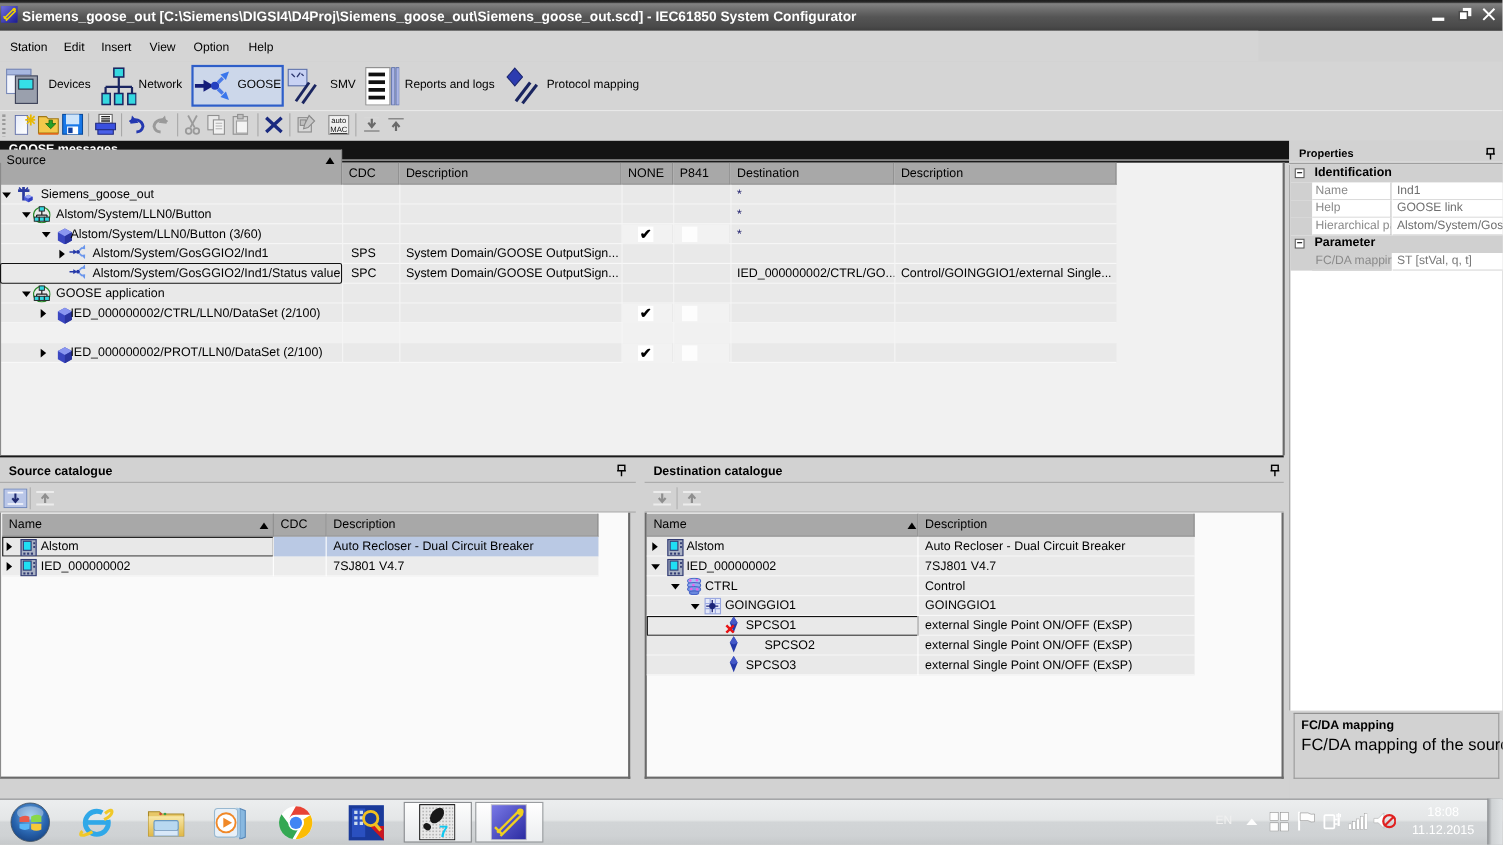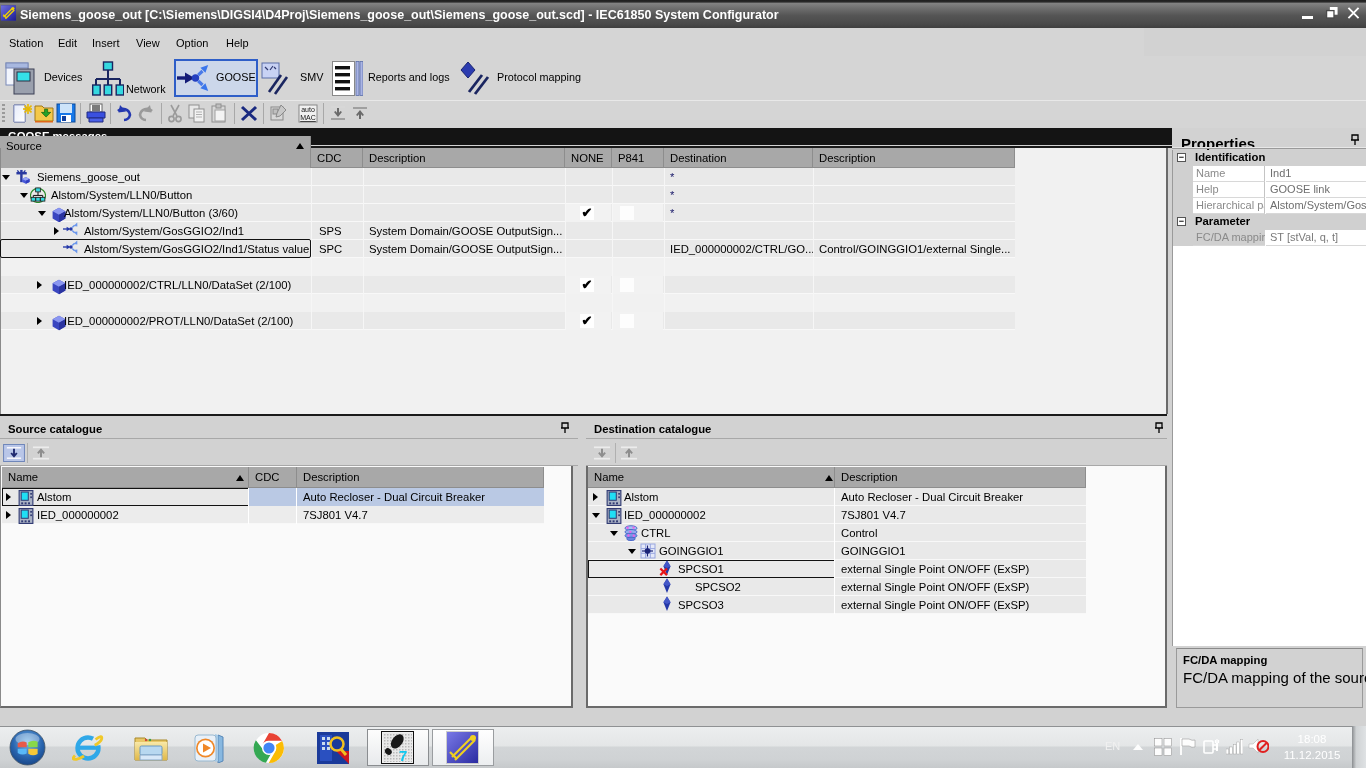--- a/index.html
+++ b/index.html
@@ -109,21 +109,21 @@
       <line x1="16" y1="18" x2="16" y2="24"></line>
       <line x1="28" y1="18" x2="28" y2="24"></line>
     </g>
  <g fill="#35d8e0" stroke="#1a2560" stroke-width="1.4">
       <rect x="11.5" y="1" width="9" height="8"></rect>
       <rect x="0.7" y="24" width="7.5" height="10"></rect>
       <rect x="12.2" y="24" width="7.5" height="10"></rect>
       <rect x="24.2" y="24" width="7.5" height="10"></rect>
     </g>
 </svg>
-<div class="abs biglabel" style="left:126px;top:83px">Network</div>
+<div class="abs biglabel" style="left:126px;top:71px">Network</div>
 <svg class="abs" style="left:177px;top:61px" width="35" height="34" viewBox="0 0 35 34">
  <g stroke="#141c78" stroke-width="3.4">
       <line x1="0" y1="17" x2="9" y2="17"></line>
     </g>
  <path d="M8 11.5 L17.5 17 L8 22.5 Z" fill="#141c78"></path>
  <circle cx="18.5" cy="17" r="3.7" fill="#2440c0"></circle>
  <g stroke="#4a7ae8" stroke-width="3.2">
       <line x1="21.2" y1="14.2" x2="25.5" y2="10"></line>
       <line x1="21.2" y1="19.8" x2="25.5" y2="24"></line>
     </g>
@@ -375,20 +375,39 @@
         </g>
         <path d="M17.8 1.8 L18 7 L13.2 6.4 Z" fill="#6a96ec"></path>
         <path d="M17.8 18.2 L18 13 L13.2 13.6 Z" fill="#6a96ec"></path>
       </svg>
       <div class="rtxt" style="left:84px">Alstom/System/GosGGIO2/Ind1/Status value</div>
       <div class="rtxt" style="left:319px">SPC</div>
       <div class="rtxt" style="left:369px">System Domain/GOOSE OutputSign...</div>
       <div class="rtxt" style="left:670px">IED_000000002/CTRL/GO...</div>
       <div class="rtxt" style="left:819px">Control/GOINGGIO1/external Single...</div>
     </div>
+ <div class="row" style="top:90px">
+      <div class="arrow-d" style="left:20px"></div>
+      <svg class="icon16" style="left:30px" width="16" height="17" viewBox="0 0 17 17">
+        <ellipse cx="8.5" cy="9" rx="8" ry="7.5" fill="none" stroke="#2a8a2a" stroke-width="1.2"></ellipse>
+        <g stroke="#222" stroke-width="1.2" fill="none">
+          <line x1="8.5" y1="5" x2="8.5" y2="9"></line>
+          <line x1="3.5" y1="9" x2="13.5" y2="9"></line>
+          <line x1="3.5" y1="9" x2="3.5" y2="11"></line>
+          <line x1="13.5" y1="9" x2="13.5" y2="11"></line>
+        </g>
+        <g fill="#35d8e0" stroke="#222" stroke-width="0.9">
+          <rect x="6" y="1" width="5" height="4.2"></rect>
+          <rect x="1.2" y="11" width="4.6" height="4"></rect>
+          <rect x="6.2" y="11" width="4.6" height="4"></rect>
+          <rect x="11.2" y="11" width="4.6" height="4"></rect>
+        </g>
+      </svg>
+      <div class="rtxt" style="left:51px">GOOSE application</div>
+    </div>
  <div class="row" style="top:108px">
       <div class="arrow-r" style="left:37px"></div>
       <svg class="icon16" style="left:51px;top:3px" width="11" height="12" viewBox="0 0 11 12">
         <path d="M5.5 0.5 l4.8 2.6 v5.6 l-4.8 2.8 -4.8 -2.8 v-5.6 z" fill="#3a46c0"></path>
         <path d="M5.5 0.5 l4.8 2.6 -4.8 2.7 -4.8 -2.7 z" fill="#8a96f0"></path>
         <path d="M5.5 5.8 l4.8 -2.7 v5.6 l-4.8 2.8 z" fill="#2a34a0"></path>
       </svg>
       <div class="rtxt" style="left:64px">IED_000000002/CTRL/LLN0/DataSet (2/100)</div>
    <div class="chkcell" style="left:566px;width:45px"></div>
       <div class="chk" style="left:580px">✔</div>
@@ -620,21 +639,21 @@
           <path d="M8.5 0.5 L12.5 7 L8.5 9 L4.5 7 Z" fill="#4458c8"></path>
         </svg>
         <div class="rtxt" style="left:90px">SPCSO3</div>
         <div class="rtxt" style="left:253px">external Single Point ON/OFF (ExSP)</div>
       </div>
    <div class="cell-line" style="left:246px;top:22px;height:126px;background:#fff"></div>
  </div>
 </div>
 
 <div class="abs" id="props" style="left:1172px;top:128px;width:194px;height:599px">
- <div class="paneltitle" style="left:9px;top:7px;font-size:15px">Properties</div>
+ <div class="paneltitle" style="left:9px;top:7px;font-size:10px">Properties</div>
  <svg class="pin" style="left:178px;top:6px" width="11" height="12" viewBox="0 0 11 12">
       <path d="M2 1 h6 v5 h-6 z M1 6 h8 M5 6 v5" stroke="#000" stroke-width="1.3" fill="none"></path>
     </svg>
  <div class="abs" style="left:0;top:19px;width:194px;height:1px;background:#e8e8e8"></div>
  <div class="abs" style="left:0;top:20px;width:194px;height:1px;background:#9a9a9a"></div>
 
  <div class="abs" style="left:0;top:22px;width:194px;height:496px;background:#fff;border-left:1px solid #9a9a9a">
   <div class="pgroup" style="top:0"><div class="pminus">−</div>Identification</div>
   <div class="prow" style="top:16px">
         <div class="abs" style="left:0;width:20px;height:16px;background:#d0d0d0"></div>

